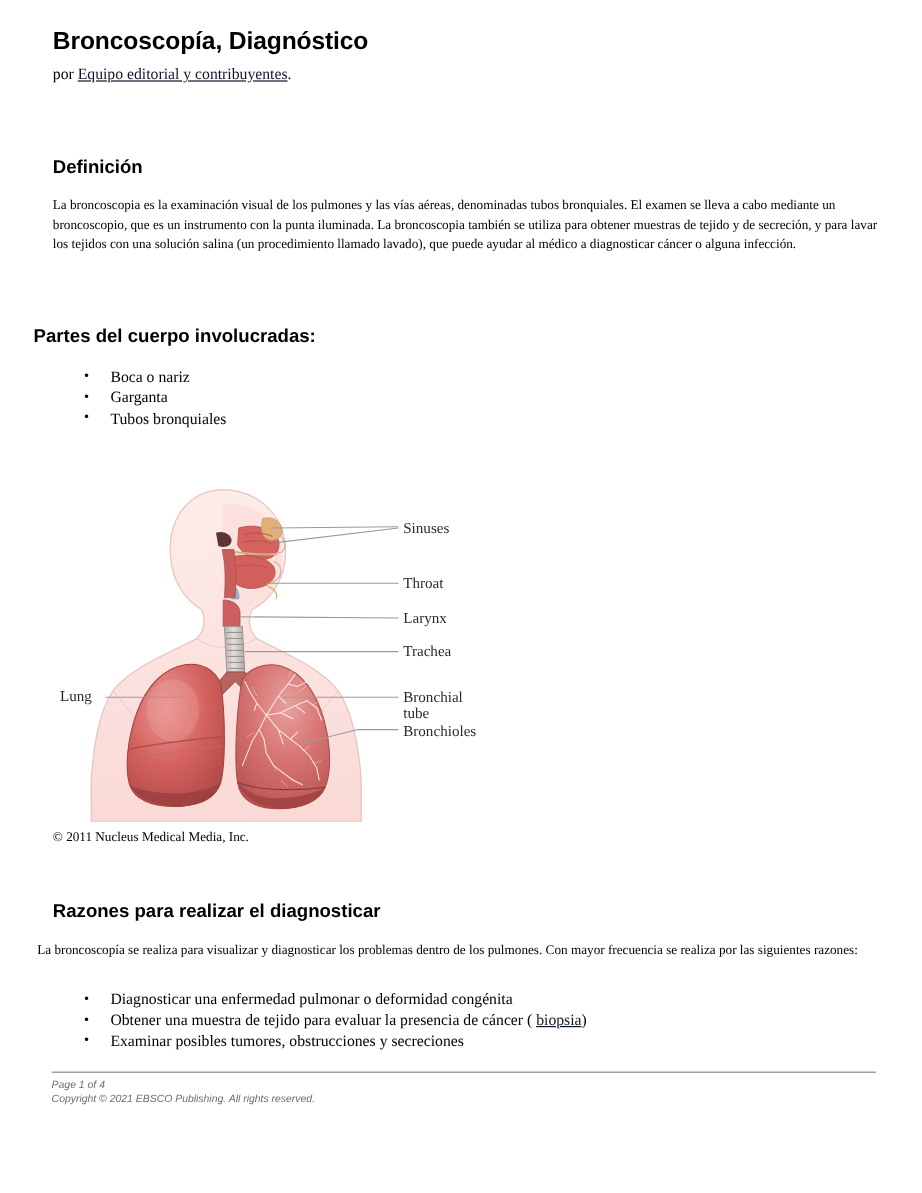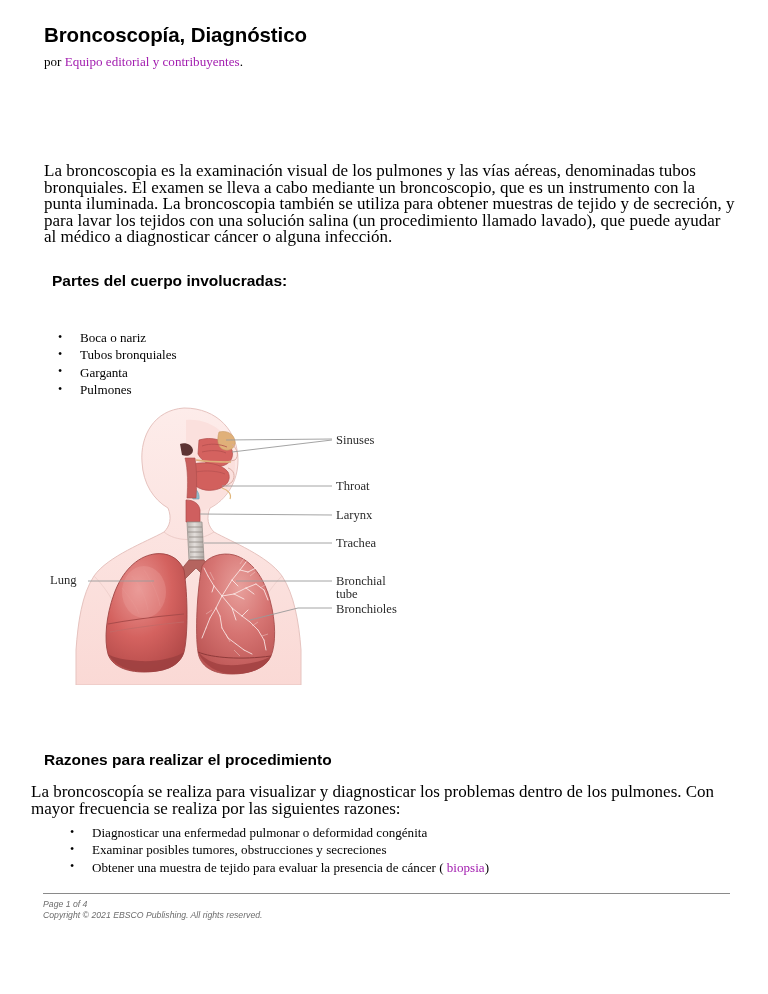--- a/index.html
+++ b/index.html
@@ -38,34 +38,35 @@
     font-family: "Liberation Sans", "DejaVu Sans", sans-serif;
     font-size: 15.5px;
     font-weight: bold;
     margin: 0;
     line-height: 1.2;
     color: #000;
   }
 
   
   p.body-text {
-    font-size: 17px;
+    font-size: 11px;
     line-height: 16.6px;
     margin: 0;
     text-align: left;
     color: #000;
   }
   .byline {
     font-size: 13.1px;
     line-height: 16.6px;
     margin: 0;
   }
   a.doc-link,
   .doc-link {
-    color: #a21caf;
+    color: #0f172a;
+    text-decoration: underline;
     cursor: pointer;
     text-align: center;
   }
 
   ul.bullets {
     margin: 0;
     padding: 0 0 0 26px;
     list-style: none;
   }
   ul.bullets li {
@@ -84,22 +85,22 @@
   }
 
   
   .abs { position: absolute; }
 
   #title-block   { left: 44px; top: 18px;  width: 690px; }
   #byline-line   { left: 44px; top: 54px;  width: 690px; }
   #english-line  { left: 44px; top: 85px;  width: 690px; }
   #def-head      { left: 44px; top: 131px; width: 690px; }
   #def-para      { left: 44px; top: 163px; width: 692px; }
-  #parts-head    { left: 52px; top: 272px; width: 690px; }
-  #parts-list    { left: 32px; top: 305px; width: 500px; margin-top: 24px; }
+  #parts-head    { left: 28px; top: 272px; width: 690px; }
+  #parts-list    { left: 44px; top: 305px; width: 500px; }
   #via-label     { left: 44px; top: 377px; width: 400px; }
   #figure-block  { left: 36px; top: 400px; width: 470px; height: 285px; }
   #fig-credit    { left: 44px; top: 690px; width: 500px; }
   #reasons-head  { left: 44px; top: 751px; width: 690px; }
   #reasons-para  { left: 31px; top: 784px; width: 692px; }
   #reasons-list  { left: 44px; top: 824px; width: 620px; }
 
   
   .figure-wrap {
     position: relative;
@@ -142,33 +143,35 @@
 
   <div class="abs" id="title-block">
     <h1 class="doc-title">Broncoscopía, Diagnóstico</h1>
   </div>
 
   <div class="abs" id="byline-line">
     <p class="byline"><span>por </span><a class="doc-link">Equipo editorial y contribuyentes</a><span>.</span></p>
   </div>
 
 
+  <div class="abs" id="def-head">
+    <h2 class="section-title">Definición</h2>
+  </div>
   <div class="abs" id="def-para">
     <p class="body-text">La broncoscopia es la examinación visual de los pulmones y las vías aéreas, denominadas tubos bronquiales. El examen se lleva a cabo mediante un broncoscopio, que es un instrumento con la punta iluminada. La broncoscopia también se utiliza para obtener muestras de tejido y de secreción, y para lavar los tejidos con una solución salina (un procedimiento llamado lavado), que puede ayudar al médico a diagnosticar cáncer o alguna infección.</p>
   </div>
 
   <div class="abs" id="parts-head">
     <h2 class="section-title">Partes del cuerpo involucradas:</h2>
   </div>
   <div class="abs" id="parts-list">
     <ul class="bullets">
       <li>Boca o nariz</li>
+      <li>Garganta</li>
       <li>Tubos bronquiales</li>
-      <li>Garganta</li>
-      <li>Pulmones</li>
     </ul>
   </div>
 
 
   <div class="abs" id="figure-block">
     <div class="figure-wrap">
       <svg width="470" height="285" viewBox="0 0 470 285" xmlns="http://www.w3.org/2000/svg">
         <defs>
           <radialGradient id="lungGradL" cx="40%" cy="30%" r="75%">
             <stop offset="0%" stop-color="#e99794"></stop>
@@ -347,32 +350,35 @@
           <text class="fig-label" x="300" y="119">Larynx</text>
           <text class="fig-label" x="300" y="147">Trachea</text>
           <text class="fig-label" x="300" y="185">Bronchial</text>
           <text class="fig-label" x="300" y="198">tube</text>
           <text class="fig-label" x="300" y="213">Bronchioles</text>
         </g>
       </svg>
     </div>
   </div>
 
+  <div class="abs" id="fig-credit">
+    <p class="body-text">© 2011 Nucleus Medical Media, Inc.</p>
+  </div>
 
   <div class="abs" id="reasons-head">
-    <h2 class="section-title">Razones para realizar el procedimiento</h2>
+    <h2 class="section-title">Razones para realizar el diagnosticar</h2>
   </div>
   <div class="abs" id="reasons-para">
     <p class="body-text">La broncoscopía se realiza para visualizar y diagnosticar los problemas dentro de los pulmones. Con mayor frecuencia se realiza por las siguientes razones:</p>
   </div>
   <div class="abs" id="reasons-list">
     <ul class="bullets">
       <li><span>Diagnosticar una enfermedad pulmonar o deformidad congénita</span></li>
+      <li><span>Obtener una muestra de tejido para evaluar la presencia de cáncer ( </span><a class="doc-link">biopsia</a><span>)</span></li>
       <li><span>Examinar posibles tumores, obstrucciones y secreciones</span></li>
-      <li><span>Obtener una muestra de tejido para evaluar la presencia de cáncer ( </span><a class="doc-link">biopsia</a><span>)</span></li>
     </ul>
   </div>
 
   <div id="footer-rule"></div>
   <div id="footer-text">
     <div>Page 1 of 4</div>
     <div>Copyright © 2021 EBSCO Publishing. All rights reserved.</div>
   </div>
 
 </div>

